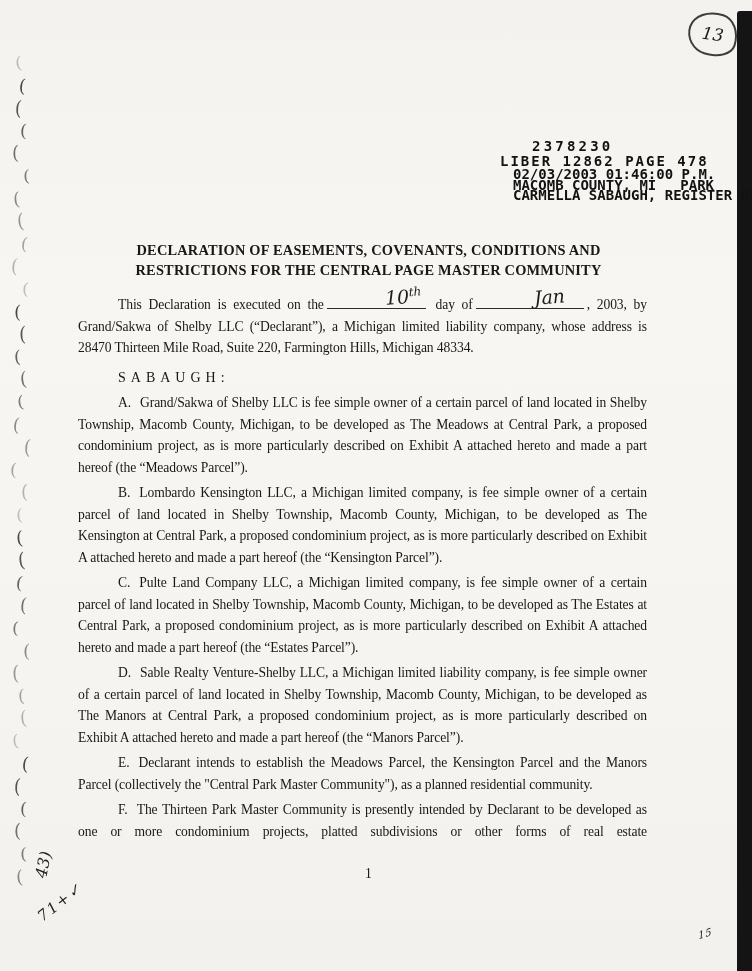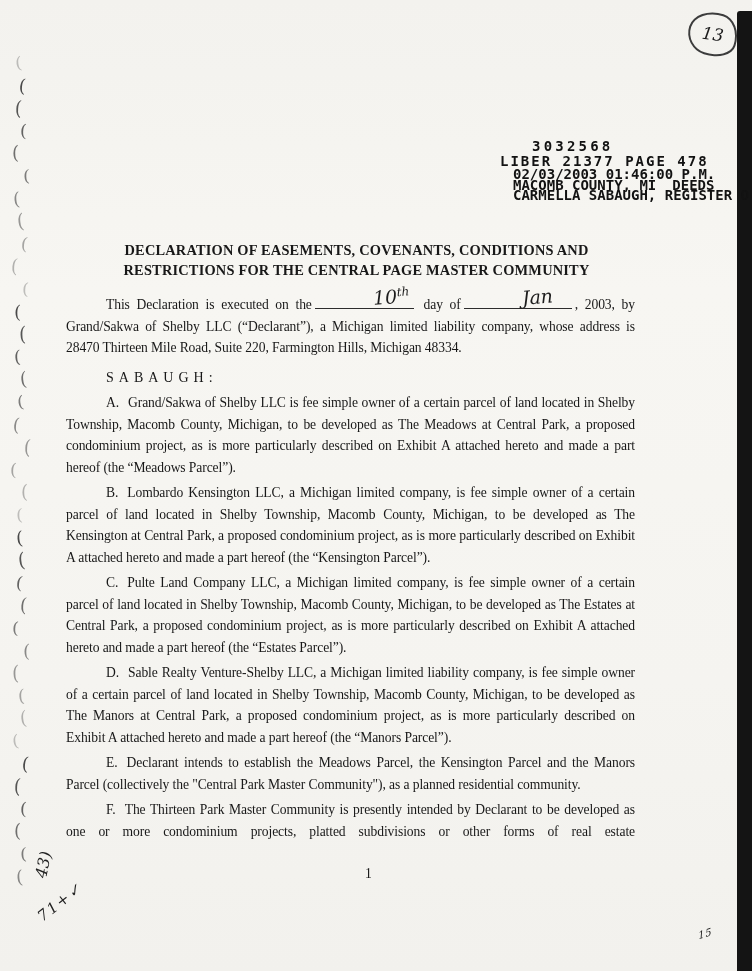--- a/index.html
+++ b/index.html
@@ -12,21 +12,21 @@
   .edge-right{position:absolute;left:737px;top:11px;width:15px;height:960px;background:#141414;border-radius:3px 0 0 0;}
   .bind-col{position:absolute;left:0;top:0;width:50px;height:971px;}
   .bind-mark{position:absolute;font-family:"DejaVu Serif",serif;font-size:18px;color:#3f3f3f;}
   
   .stamp{position:absolute;left:500px;top:139px;width:214px;font-family:"DejaVu Sans Mono",monospace;font-weight:bold;color:#121212;}
   .stamp .big{font-size:14px;line-height:15px;letter-spacing:2px;white-space:nowrap;}
   .stamp .l1{padding-left:32px;letter-spacing:3.2px;}
   .stamp .small{font-size:14px;line-height:10.5px;padding-left:13px;white-space:nowrap;}
   .stamp .between{display:flex;justify-content:space-between;gap:16px;}
   
-  .doc{position:absolute;left:66px;top:240px;width:581px;font-size:13.6px;line-height:21.5px;letter-spacing:-0.1px;text-align:justify;}
+  .doc{position:absolute;left:78px;top:240px;width:581px;font-size:13.6px;line-height:21.5px;letter-spacing:-0.1px;text-align:justify;}
   .title{text-align:center;font-weight:bold;font-size:14.4px;line-height:20px;letter-spacing:0.2px;margin:0 0 13px 0;}
   .doc p{margin:0 12px 4px 0;text-indent:40px;}
   p.intro{margin-bottom:8px;}
   .recitals-head{margin:0 0 12px 0;letter-spacing:5px;font-size:14px;text-indent:0;}
   .par-label{margin-right:9px;}
   .justify-last{text-align-last:justify;}
   
   .blank{display:inline-block;border-bottom:1.4px solid #2c2c2c;height:15px;position:relative;margin:0 3px;}
   .blank1{width:99px;}
   .blank2{width:108px;}
@@ -81,26 +81,26 @@
     <span class="bind-mark" style="left: 12px; top: 730px; opacity: 0.3; transform: rotate(-7deg) scaleY(0.9);">(</span>
     <span class="bind-mark" style="left: 22px; top: 752.6px; opacity: 0.94; transform: rotate(6deg) scaleY(1);">(</span>
     <span class="bind-mark" style="left: 14px; top: 775.2px; opacity: 0.87; transform: rotate(4deg) scaleY(1.1);">(</span>
     <span class="bind-mark" style="left: 20px; top: 797.8px; opacity: 0.8; transform: rotate(2deg) scaleY(0.95);">(</span>
     <span class="bind-mark" style="left: 14px; top: 820.4px; opacity: 0.73; transform: rotate(0deg) scaleY(1.05);">(</span>
     <span class="bind-mark" style="left: 20px; top: 843px; opacity: 0.66; transform: rotate(-2deg) scaleY(0.9);">(</span>
     <span class="bind-mark" style="left: 16px; top: 865.6px; opacity: 0.59; transform: rotate(-4deg) scaleY(1);">(</span>
   </div>
 
 <div class="stamp">
-  <div class="big l1">3032568</div>
-  <div class="big">LIBER 21377 PAGE 478</div>
+  <div class="big l1">2378230</div>
+  <div class="big">LIBER 12862 PAGE 478</div>
   <div class="small">02/03/2003 01:46:00 P.M.</div>
   <div class="small between">
     <span>MACOMB COUNTY, MI</span>
-    <span>DEEDS</span>
+    <span>PARK</span>
   </div>
   <div class="small">CARMELLA SABAUGH, REGISTER OF DEEDS</div>
 </div>
 
 <div class="doc">
   <div class="title">
     <div>DECLARATION OF EASEMENTS, COVENANTS, CONDITIONS AND</div>
     <div>RESTRICTIONS FOR THE CENTRAL PAGE MASTER COMMUNITY</div>
   </div>
 

